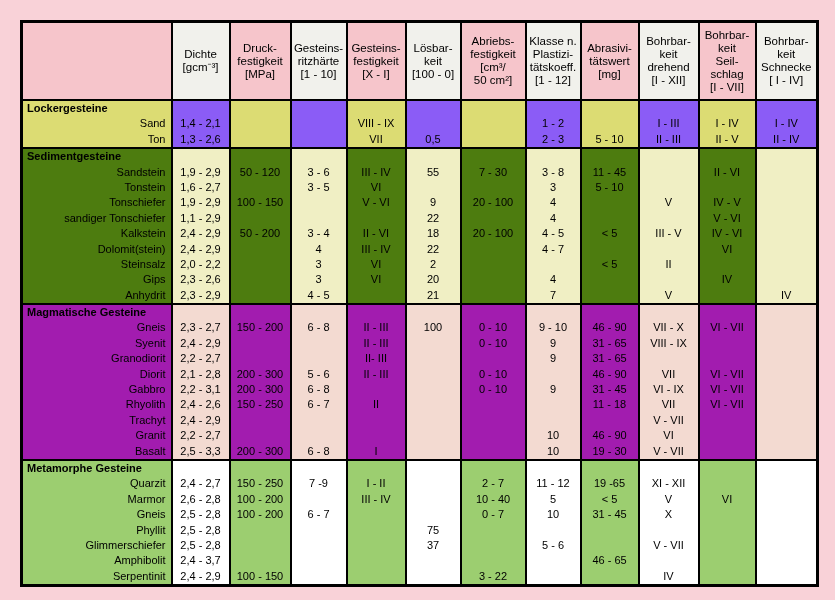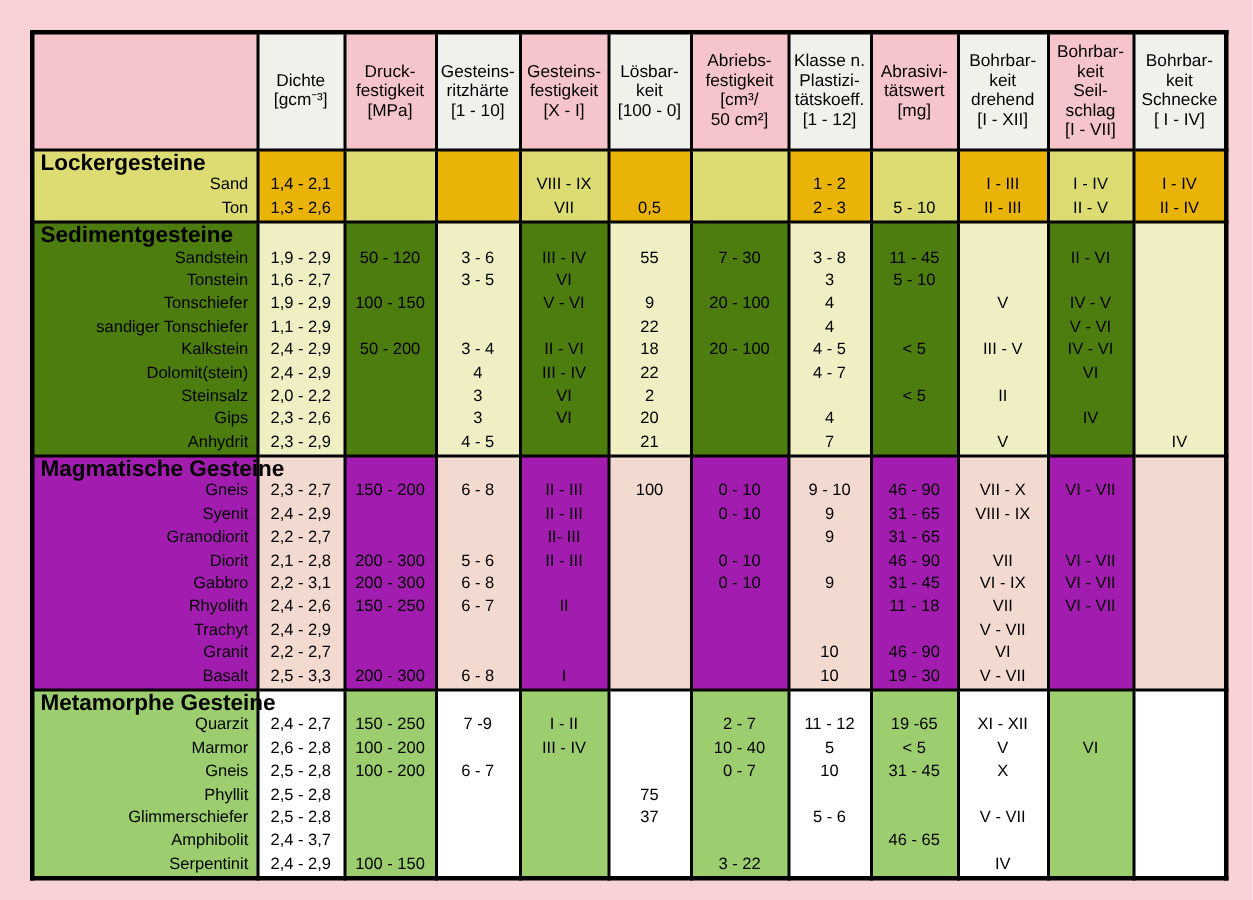--- a/index.html
+++ b/index.html
@@ -14,25 +14,25 @@
   }
   th,td{border:2px solid #000;padding:0;margin:0;}
   th{
     height:76px;vertical-align:middle;text-align:center;
     font-weight:normal;font-size:11.5px;line-height:13px;white-space:pre-line;
   }
   td{vertical-align:top;font-size:11px;}
   .th-pink{background:#f6c5cb;}
   .th-light{background:#f1f1ec;}
   .line{height:15.4px;line-height:15.4px;white-space:nowrap;overflow:visible;}
-  .title{font-weight:bold;text-align:left;padding-left:4px;font-size:15px;}
+  .title{font-weight:bold;text-align:left;padding-left:4px;font-size:11px;}
   .rock{text-align:right;padding-right:5px;}
   .val{text-align:center;}
   
-  tr.locker   td.strong{background:#dcdc73;} tr.locker   td.pale{background:#eab308;}
+  tr.locker   td.strong{background:#dcdc73;} tr.locker   td.pale{background:#8b5cf6;}
   tr.sediment td.strong{background:#4d7c0f;} tr.sediment td.pale{background:#f0efc4;margin-left:45px;}
   tr.magma    td.strong{background:#a21caf;} tr.magma    td.pale{background:#f3dad1;}
   tr.meta     td.strong{background:#9cce70;} tr.meta     td.pale{background:#ffffff;}
 </style>
 </head>
 <body>
 
 <div class="page">
   <table class="rock">
     <colgroup>

